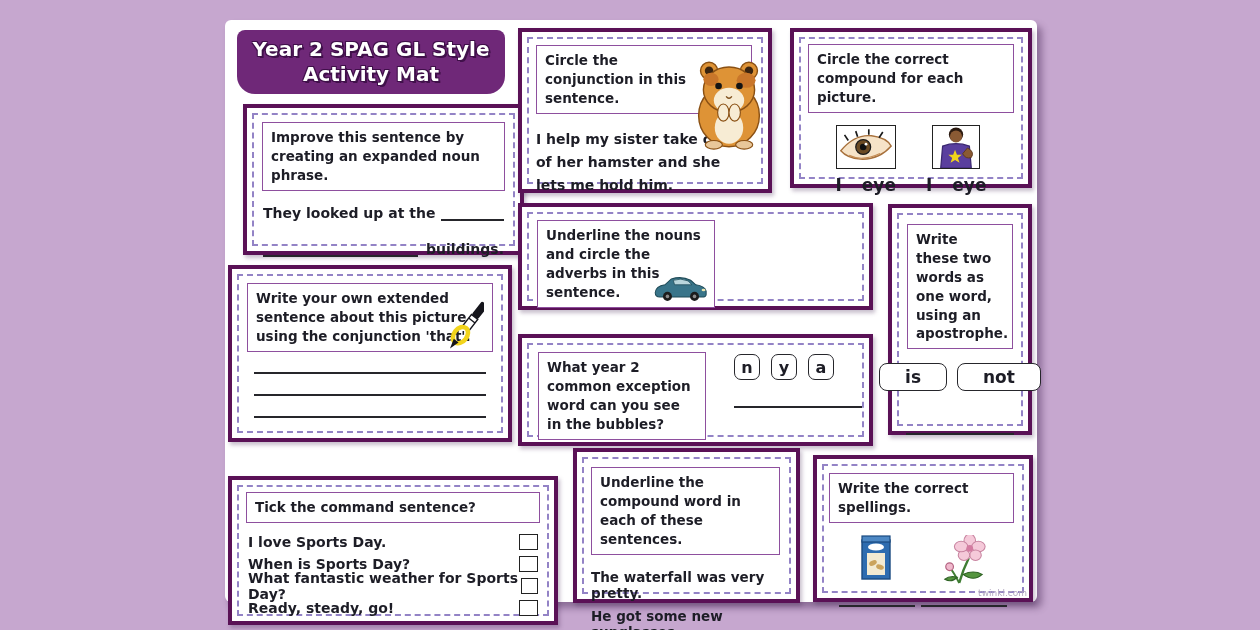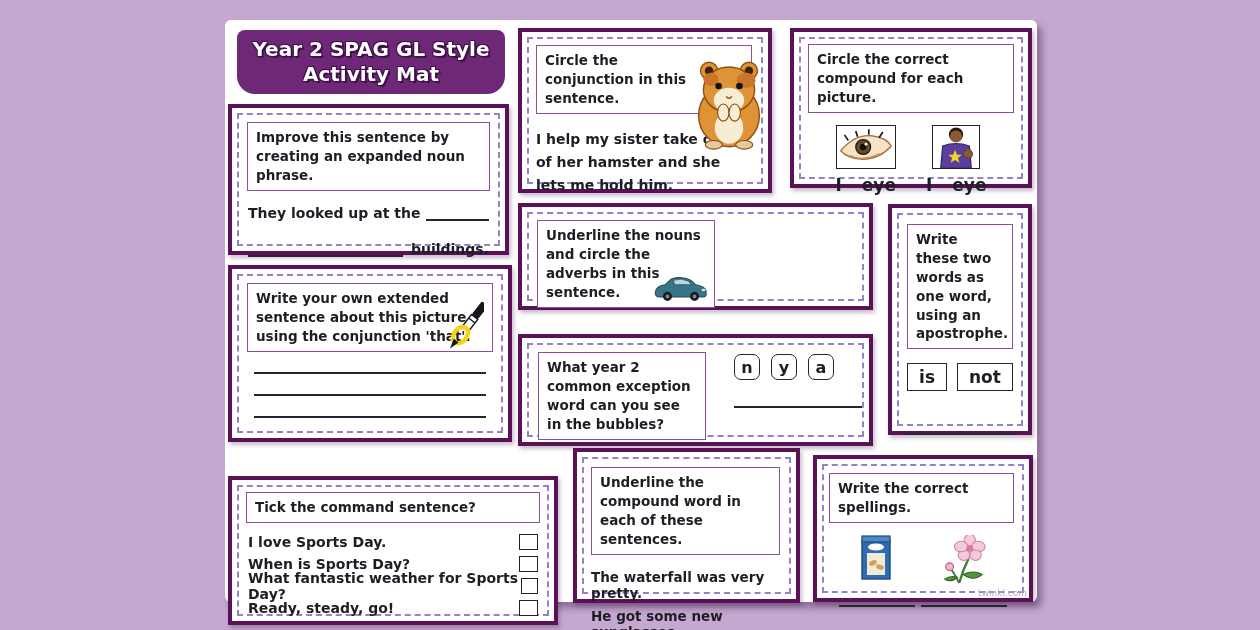--- a/index.html
+++ b/index.html
@@ -37,21 +37,21 @@
   }
   .dash{position:absolute;inset:5px;border:2px dashed var(--dash);pointer-events:none;z-index:1;}
   .inner{position:relative;height:100%;z-index:2;}
   .lbl{
     background:#fff;border:1.5px solid var(--lblbd);
     padding:5px 8px;font-weight:700;font-size:13.5px;line-height:1.4;
     position:relative;z-index:3;
   }
   .body-txt{font-weight:700;font-size:14px;line-height:1.65;}
   .wline{border-bottom:2px solid #26262b;height:2px;}
-  #boxA{left:3px;top:84px;width:281px;height:151px;}
+  #boxA{left:18px;top:84px;width:281px;height:151px;}
   #boxB{left:3px;top:245px;width:284px;height:177px;}
   #boxC{left:293px;top:8px;width:254px;height:165px;}
   #boxD{left:565px;top:8px;width:242px;height:160px;}
   #boxE{left:293px;top:183px;width:355px;height:107px;}
   #boxF{left:293px;top:314px;width:355px;height:112px;}
   #boxG{left:663px;top:184px;width:144px;height:231px;}
   #boxH{left:3px;top:456px;width:330px;height:149px;}
   #boxI{left:348px;top:428px;width:227px;height:155px;}
   #boxJ{left:588px;top:435px;width:220px;height:147px;}
 
@@ -89,21 +89,21 @@
   #boxF .inner{display:flex;}
   #boxF .lbl{margin:14px 0 0 16px;width:168px;min-height:74px;align-self:flex-start;}
   #boxF .right{margin:16px 0 0 28px;}
   #boxF .bubbles{display:flex;gap:11px;}
   .bubble{width:26px;height:26px;border:1.5px solid #26262b;border-radius:7px;display:flex;align-items:center;justify-content:center;font-weight:700;font-size:16px;background:#fff;}
   #boxF .wline{width:128px;margin-top:26px;}
 
   
   #boxG .lbl{margin:16px 15px 0;}
   #boxG .words{display:flex;justify-content:center;gap:10px;margin-top:14px;}
-  .wordbox{border:1.5px solid #26262b;border-radius:0;padding:3px 11px;font-weight:700;font-size:17px;background:#fff;}
+  .wordbox{border:1.5px solid #26262b;border-radius:8px;padding:3px 25px;font-weight:700;font-size:17px;background:#fff;}
   #boxG .wline{width:108px;margin:42px auto 0;}
 
   
   #boxH .lbl{margin:12px 14px 0;}
   #boxH .rows{margin:8px 16px 0 16px;}
   #boxH .crow{display:flex;justify-content:space-between;align-items:center;height:22px;font-weight:700;font-size:14px;}
   .cbox{width:19px;height:16px;border:1.6px solid #222;background:#fff;}
 
   
   #boxI .lbl{margin:15px 16px 0 14px;min-height:62px;}

